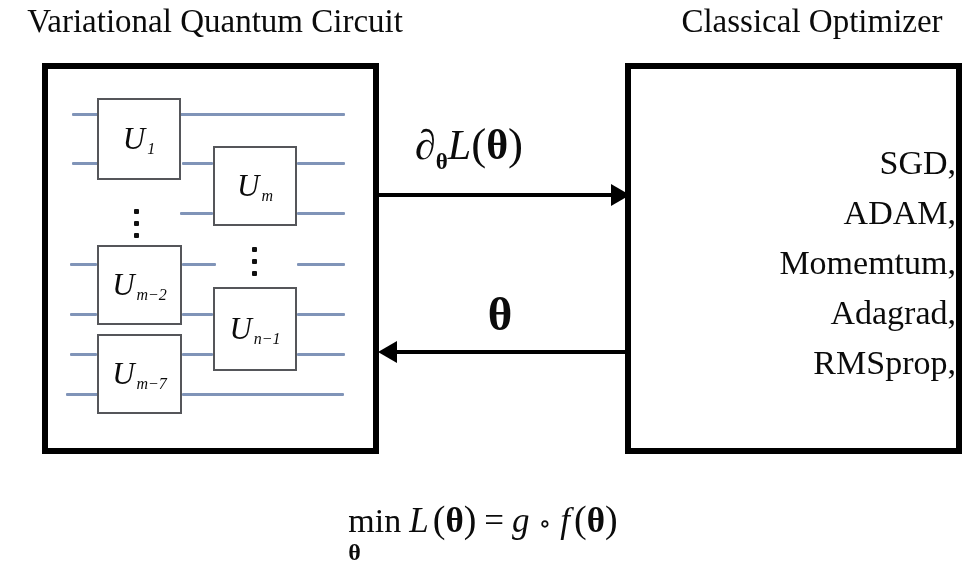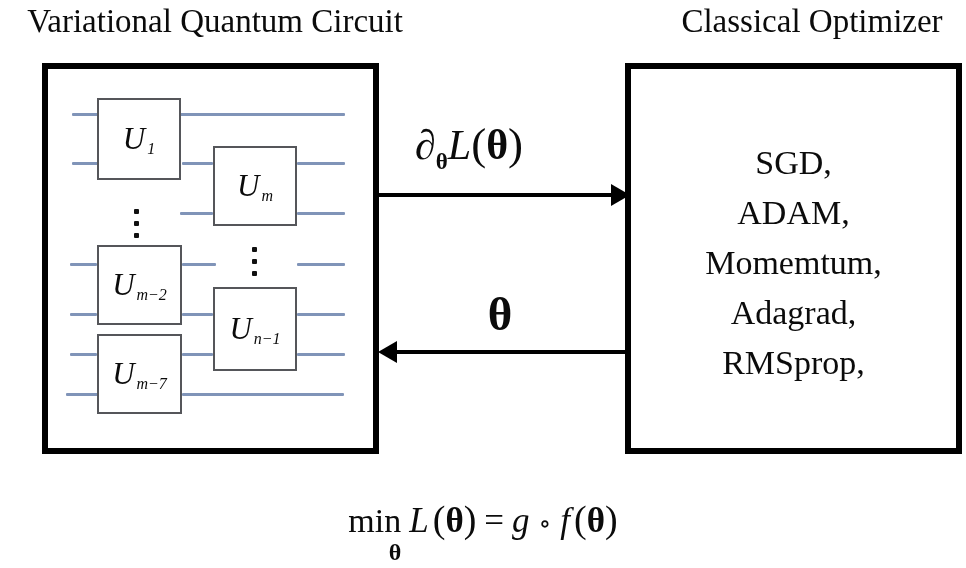--- a/index.html
+++ b/index.html
@@ -14,21 +14,21 @@
   #title-left{left:0;width:430px;}
   #title-right{left:642px;width:340px;}
 
   .panel{
     position:absolute;top:63px;width:337px;height:391px;
     background:#ffffff;border:6px solid #000000;box-sizing:border-box;
   }
   #panel-circuit{left:42px;}
   #panel-optimizer{
     left:625px;display:flex;flex-direction:column;justify-content:center;
-    align-items:center;font-size:34px;line-height:50px;padding-top:8px;
+    align-items:flex-end;font-size:34px;line-height:50px;padding-top:8px;
   }
 
   
   .wire{position:absolute;height:3px;background:#8094b8;border-radius:1px;}
   .gate{
     position:absolute;background:#ffffff;border:2px solid #55565a;
     box-sizing:border-box;display:flex;align-items:center;justify-content:center;
     font-style:italic;font-size:31px;
   }
   .gate .gsub{
@@ -66,21 +66,21 @@
     position:absolute;left:474px;top:288px;width:52px;text-align:center;
     font-size:47px;font-weight:bold;line-height:52px;
   }
 
   
   #formula{
     position:absolute;left:0;top:497px;width:966px;
     display:flex;justify-content:center;align-items:baseline;
     font-size:35px;white-space:nowrap;
   }
-  .min-stack{display:inline-flex;flex-direction:column;align-items:flex-end;line-height:1;}
+  .min-stack{display:inline-flex;flex-direction:column;align-items:flex-start;line-height:1;}
   .min-stack .min-word{font-size:34px;line-height:34px;}
   .min-stack .min-sub{font-size:24px;font-weight:bold;line-height:22px;margin-top:3px;}
   #formula .it{font-style:italic;}
   #formula .bth{font-weight:bold;}
   #formula .paren{font-size:38px;}
   #formula .sp-l{margin-left:8px;}
   #formula .sp-s{margin-left:4px;}
   #formula .compose{font-size:26px;margin:0 9px;}
 </style>
 </head>

